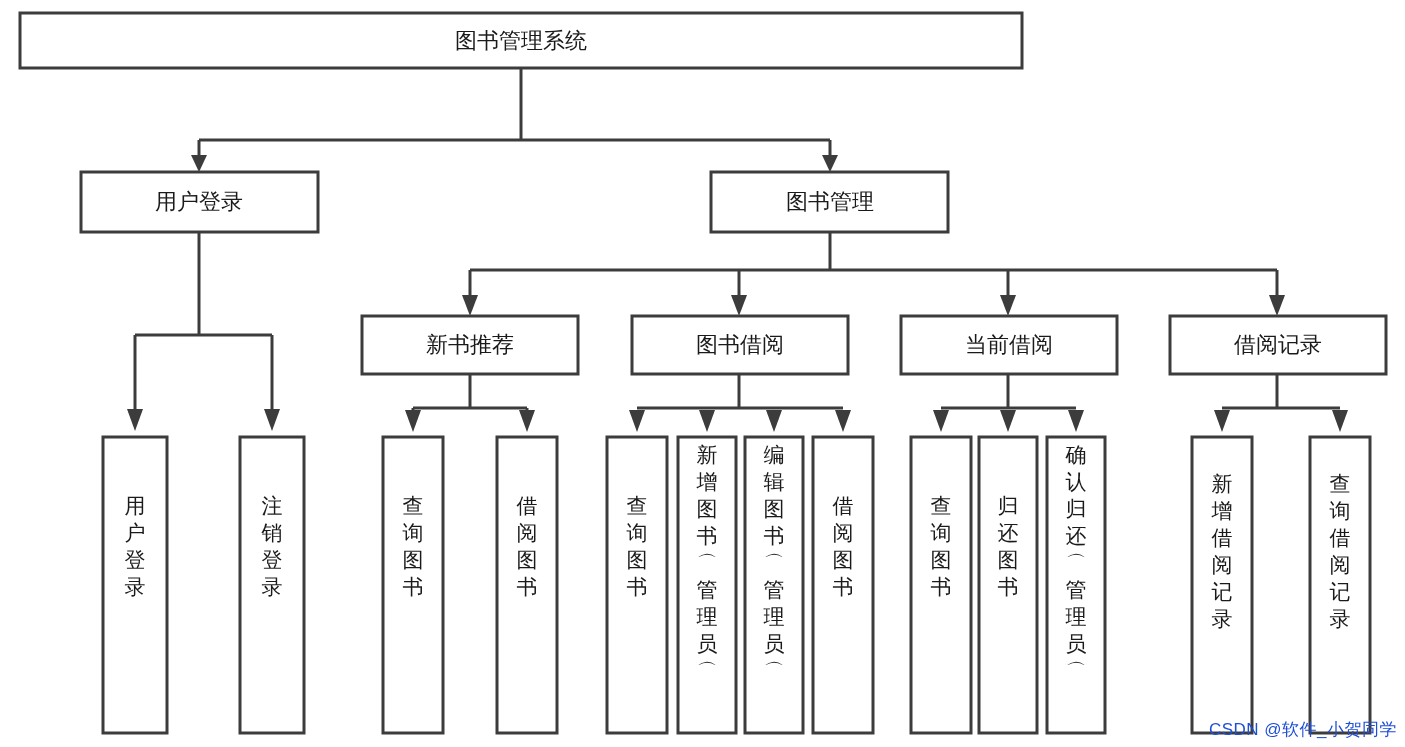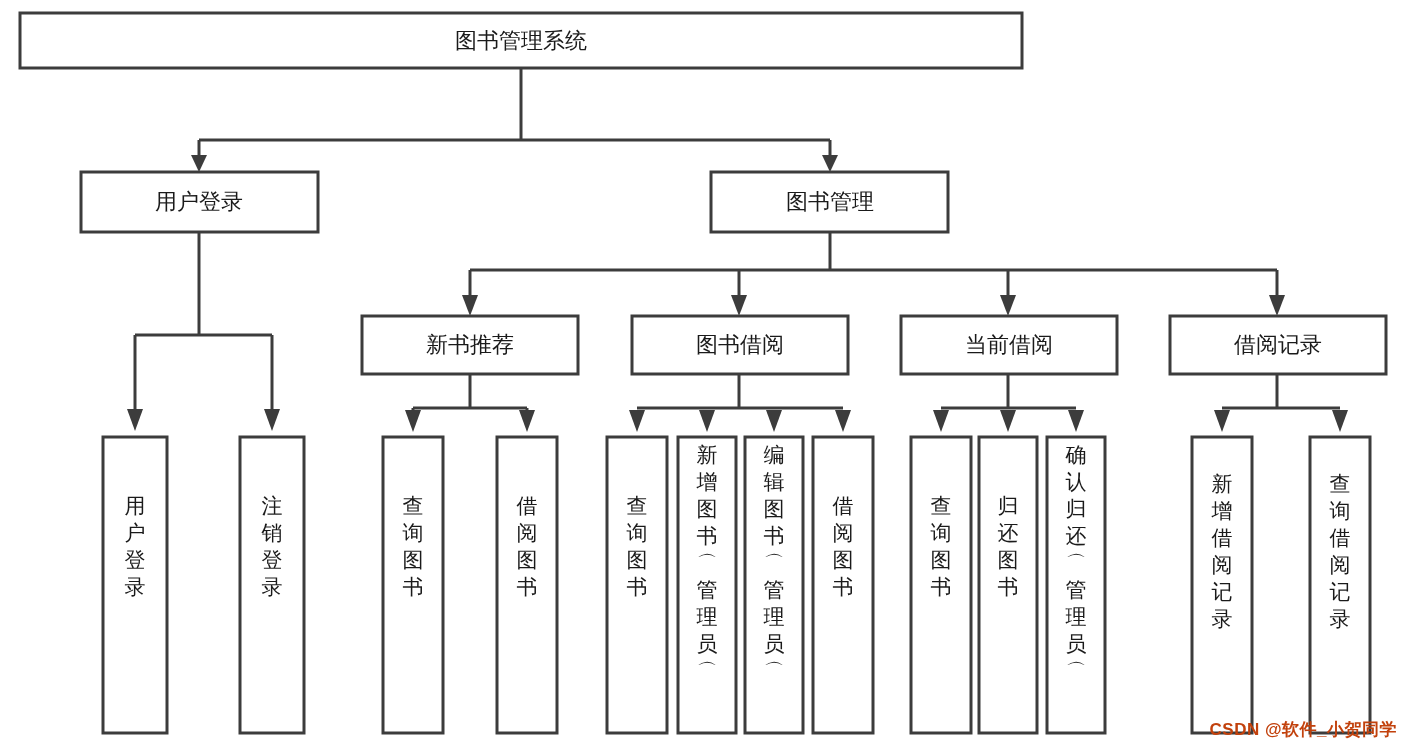--- a/index.html
+++ b/index.html
@@ -54,25 +54,24 @@
     font-size: 21px;
     fill: #1a1a1a;
     text-anchor: middle;
   }
   .watermark {
     position: absolute;
     right: 8px;
     bottom: 6px;
     font-family: "Liberation Sans", "DejaVu Sans", sans-serif;
     font-size: 17px;
-    color: #c2410c;
+    color: #1d4ed8;
     letter-spacing: 0.5px;
     white-space: nowrap;
     user-select: none;
-    font-weight: bold;
   }
 </style>
 </head>
 <body>
 
 <div id="diagram-root">
   <svg class="tree" viewBox="0 0 1405 747" xmlns="http://www.w3.org/2000/svg">
 
     <g>
 

